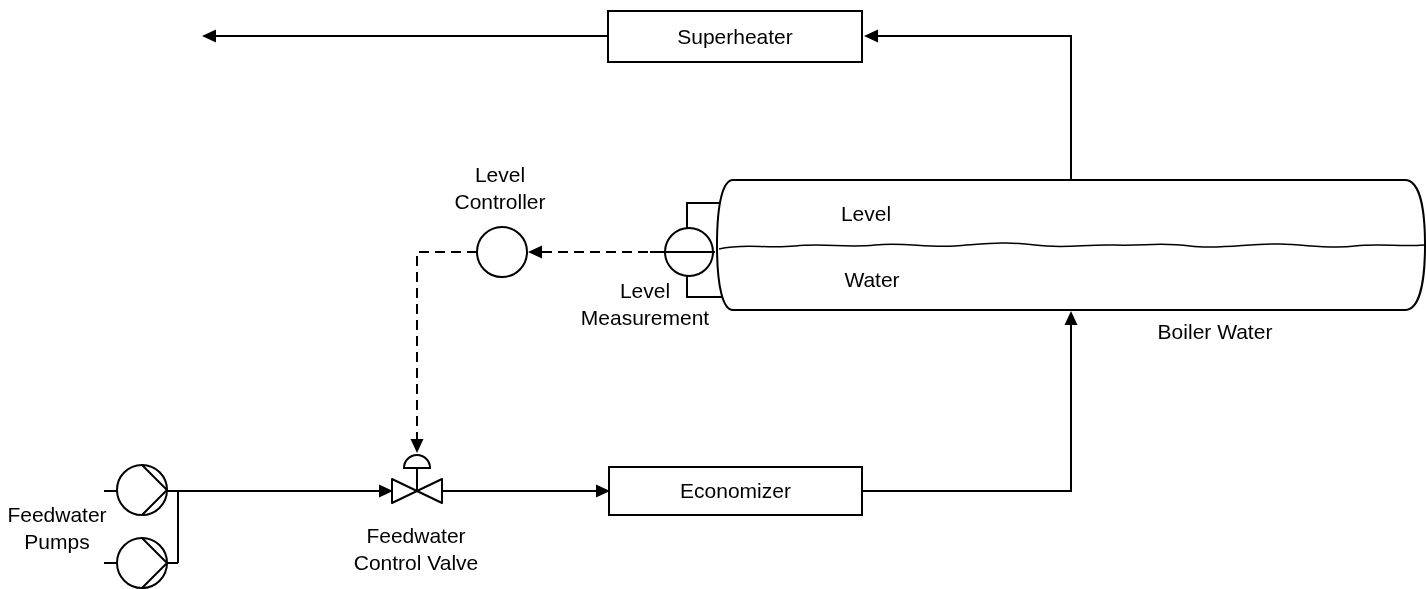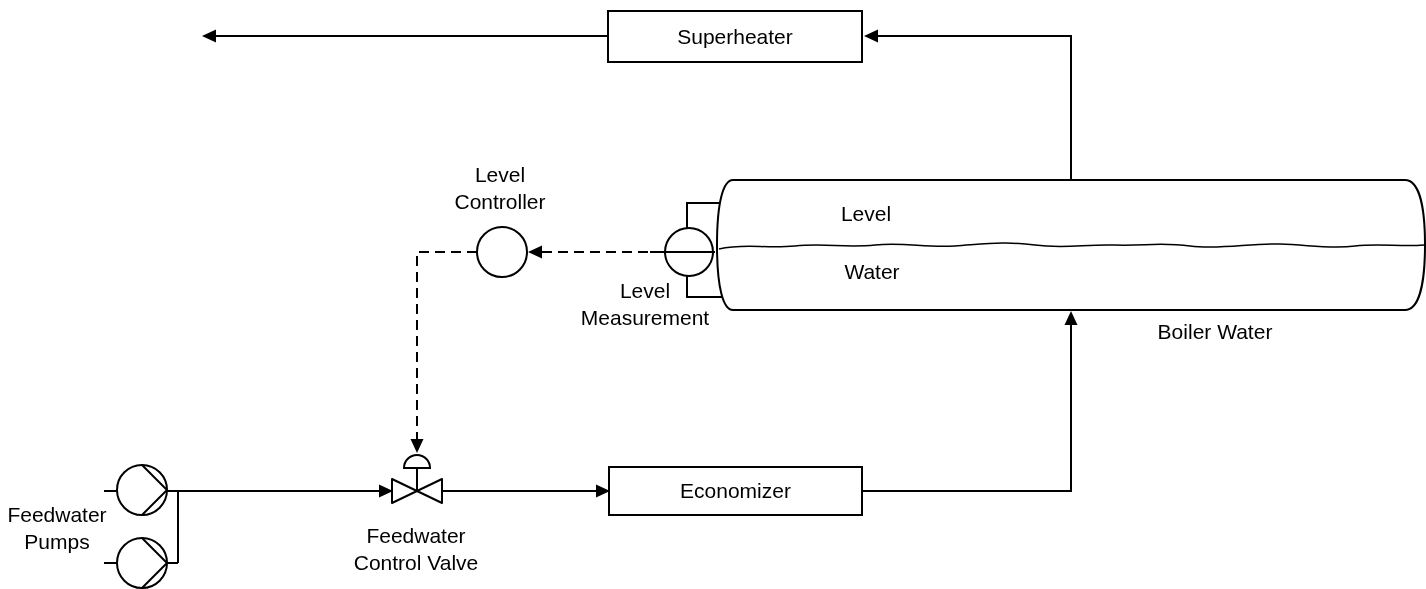--- a/index.html
+++ b/index.html
@@ -31,21 +31,21 @@
     justify-content: center;
     font-size: 21px;
     color: #000000;
   }
   .box-superheater { left: 607px; top: 10px;  width: 256px; height: 53px; }
   .box-economizer  { left: 608px; top: 466px; width: 255px; height: 50px; text-align: right; }
   .lbl-superheated-steam { left: 335px;  top: 19px;  }
   .lbl-level-controller  { left: 500px;  top: 188px; }
   .lbl-level-measurement { left: 645px;  top: 304px; }
   .lbl-steam             { left: 866px;  top: 214px; }
-  .lbl-water             { left: 872px;  top: 272px; text-align: right; }
+  .lbl-water             { left: 872px;  top: 280px; text-align: right; }
   .lbl-boiler-drum       { left: 1215px; top: 332px; }
   .lbl-feedwater-pumps   { left: 57px;   top: 528px; }
   .lbl-feedwater-valve   { left: 416px;  top: 549px; }
 </style>
 </head>
 <body>
 
 <div class="canvas">
 
   <svg width="1426" height="589" viewBox="0 0 1426 589">

